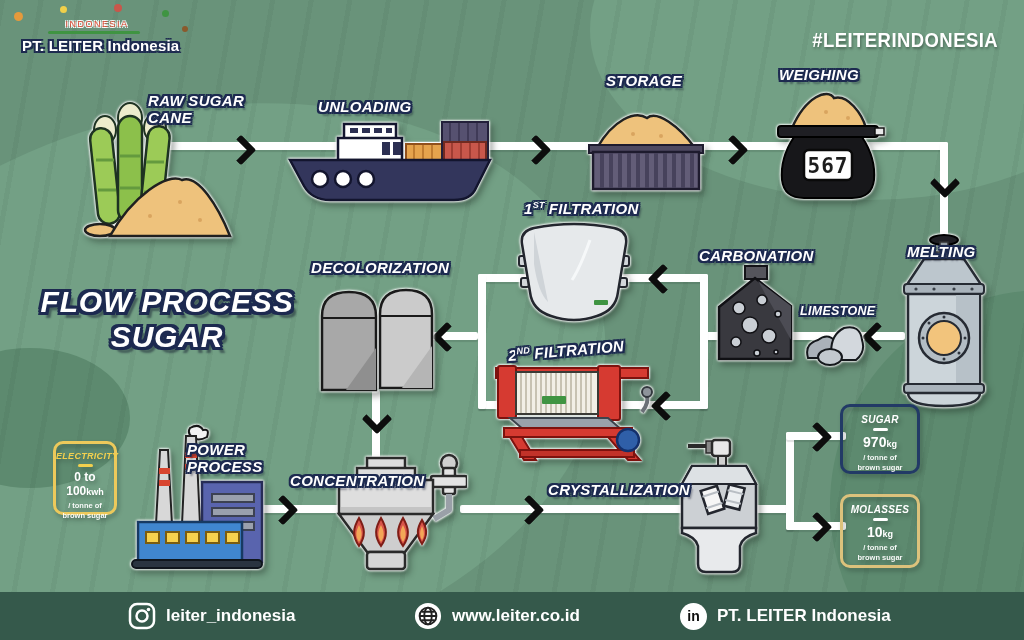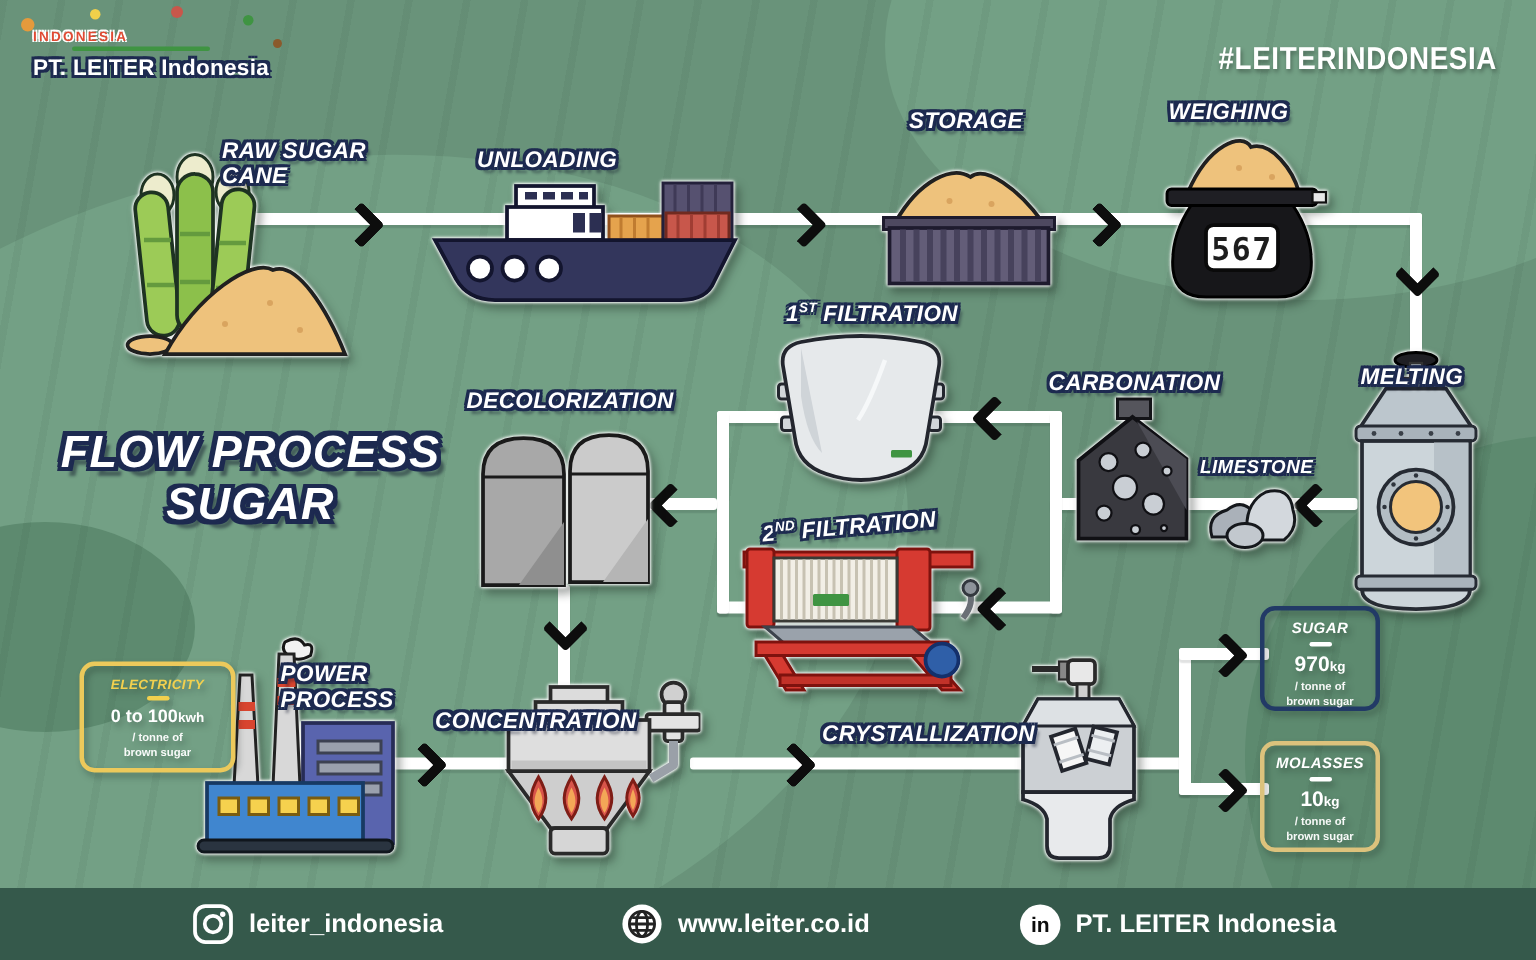--- a/index.html
+++ b/index.html
@@ -43,22 +43,22 @@
   .cbox .v{font-weight:700;font-size:14px;}
   .cbox .v .unit{font-size:9px;font-weight:700;}
   .cbox .n{font-weight:700;font-size:7.5px;line-height:1.35;margin-top:3px;opacity:.95;}
   
   .logo{position:absolute;z-index:5;left:22px;top:18px;width:220px;}
   .logo .row1{position:relative;color:#fff;font-weight:900;font-size:29px;line-height:1;
     letter-spacing:1px;
     text-shadow:-2px -2px 0 #1d2a50,2px -2px 0 #1d2a50,-2px 2px 0 #1d2a50,
       2px 2px 0 #1d2a50,0 2px 0 #1d2a50,0 -2px 0 #1d2a50,2px 0 0 #1d2a50,-2px 0 0 #1d2a50;}
   .logo .env{display:inline-block;vertical-align:-1px;margin:0 1px;}
-  .logo .sub{color:#e04a33;font-weight:700;font-size:9px;letter-spacing:1.5px;
-    text-align:left;width:150px;margin-top:1px;
+  .logo .sub{color:#e04a33;font-weight:400;font-size:9px;letter-spacing:1.5px;
+    text-align:center;width:150px;margin-top:1px;
     text-shadow:-1px -1px 0 #fff,1px -1px 0 #fff,-1px 1px 0 #fff,1px 1px 0 #fff;}
   .logo .dash{width:92px;height:3px;background:#3f9442;border-radius:2px;margin:2px 0 3px 26px;}
   .logo .company{color:#fff;font-weight:900;font-size:15px;letter-spacing:.2px;
     text-shadow:-2px -2px 0 #1d2a50,2px -2px 0 #1d2a50,-2px 2px 0 #1d2a50,
       2px 2px 0 #1d2a50,0 2px 0 #1d2a50,0 -2px 0 #1d2a50;}
   .doodle{position:absolute;border-radius:50%;}
   .hashtag{position:absolute;z-index:5;right:26px;top:28px;color:#fff;font-weight:900;
     font-size:21px;letter-spacing:.5px;transform:scaleX(.88);transform-origin:right center;
     text-shadow:1px 2px 3px rgba(0,0,0,.35);}
   
@@ -357,21 +357,21 @@
     <span style="display:block">PROCESS</span>
   </div>
   <div class="lbl" style="left:290px;top:472px;">CONCENTRATION</div>
   <div class="lbl" style="left:548px;top:481px;">CRYSTALLIZATION</div>
 
   <div class="title">
     <span style="display:block">FLOW PROCESS</span>
     <span style="display:block">SUGAR</span>
   </div>
 
-  <div class="cbox" style="left:53px;top:441px;width:104px;height:74px;border-color:#ecc95b;">
+  <div class="cbox" style="left:53px;top:441px;width:64px;height:74px;border-color:#ecc95b;">
     <div class="t" style="color:#f2d04e;">ELECTRICITY</div>
     <div class="dv" style="background:#f2d04e;"></div>
     <div class="v" style="font-size:12px;"><span>0 to 100</span><span class="unit">kwh</span></div>
     <div class="n">
       <span style="display:block">/ tonne of</span>
       <span style="display:block">brown sugar</span>
     </div>
   </div>
 
   <div class="cbox" style="left:840px;top:404px;width:80px;height:70px;border-color:#223a66;">

